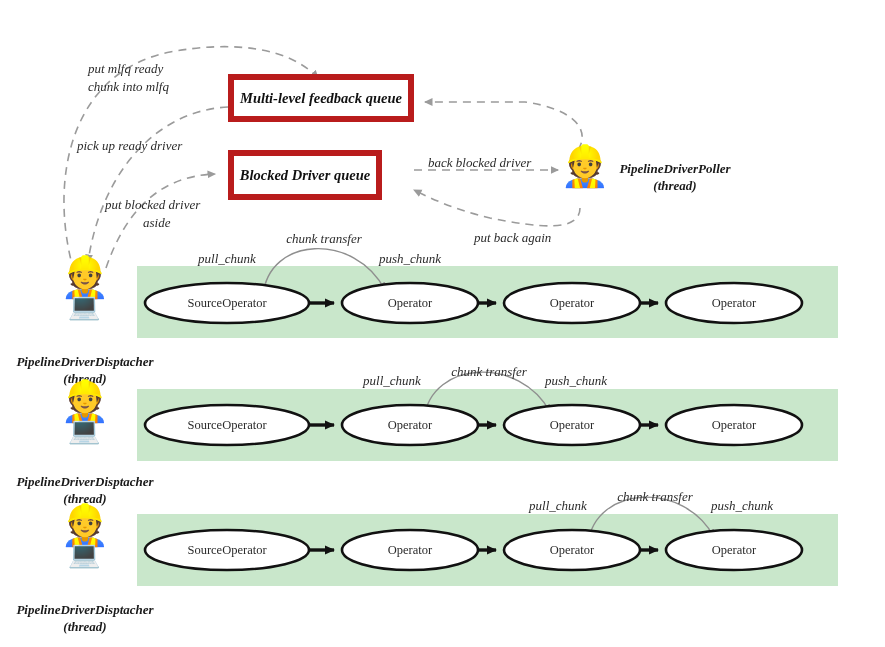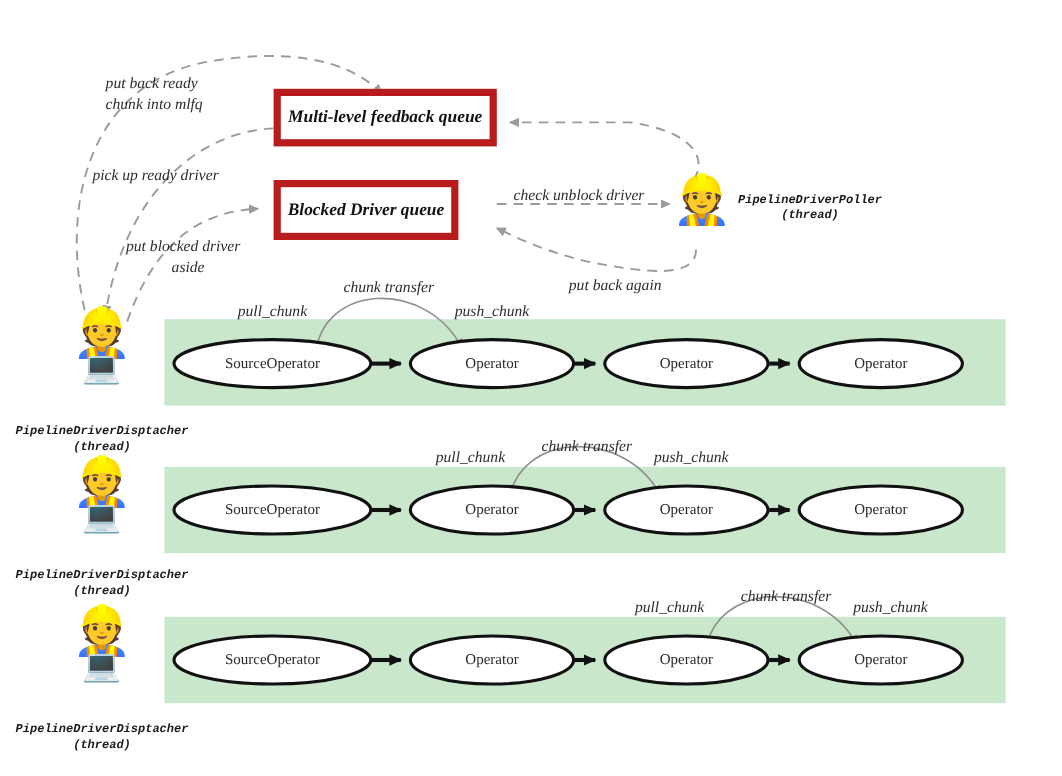--- a/index.html
+++ b/index.html
@@ -30,24 +30,24 @@
     font-family: "Liberation Serif", serif;
     font-style: italic;
     font-size: 13px;
     color: #2b2b2b;
     white-space: nowrap;
     line-height: 1.35;
   }
   .lbl.center { text-align: center; transform: translateX(-50%); }
   .actor-name {
     position: absolute;
-    font-family: Liberation Mono, monospace;
+    font-family: Liberation Serif, serif;
     font-weight: bold;
     font-style: italic;
-    font-size: 10px;
+    font-size: 13px;
     color: #1a1a1a;
     text-align: center;
     line-height: 1.3;
     white-space: nowrap;
     transform: translateX(-50%);
   }
   .queue-box {
     position: absolute;
     background: #ffffff;
     border: 6px solid #b91c1c;
@@ -151,33 +151,33 @@
   </svg>
 
   <div class="queue-box" style="left:228px; top:74px; width:186px; height:48px;">
     <span>Multi-level feedback queue</span>
   </div>
   <div class="queue-box" style="left:228px; top:150px; width:154px; height:50px;">
     <span>Blocked Driver queue</span>
   </div>
 
   <div class="lbl" style="left:88px; top:60px;">
-    <div>put back ready</div>
+    <div>put mlfq ready</div>
     <div>chunk into mlfq</div>
   </div>
 
   <div class="lbl" style="left:77px; top:137px;">pick up ready driver</div>
 
   <div class="lbl" style="left:105px; top:196px;">
     <div>put blocked driver</div>
     <div style="padding-left:38px;">aside</div>
   </div>
 
 
-  <div class="lbl" style="left:428px; top:154px;">check unblock driver</div>
+  <div class="lbl" style="left:428px; top:154px;">back blocked driver</div>
 
   <div class="lbl" style="left:474px; top:229px;">put back again</div>
 
   <div class="lbl center" style="left:324px; top:230px;">chunk transfer</div>
   <div class="lbl center" style="left:227px; top:250px;">pull_chunk</div>
   <div class="lbl center" style="left:410px; top:250px;">push_chunk</div>
 
   <div class="lbl center" style="left:489px; top:363px;">chunk transfer</div>
   <div class="lbl center" style="left:392px; top:372px;">pull_chunk</div>
   <div class="lbl center" style="left:576px; top:372px;">push_chunk</div>

